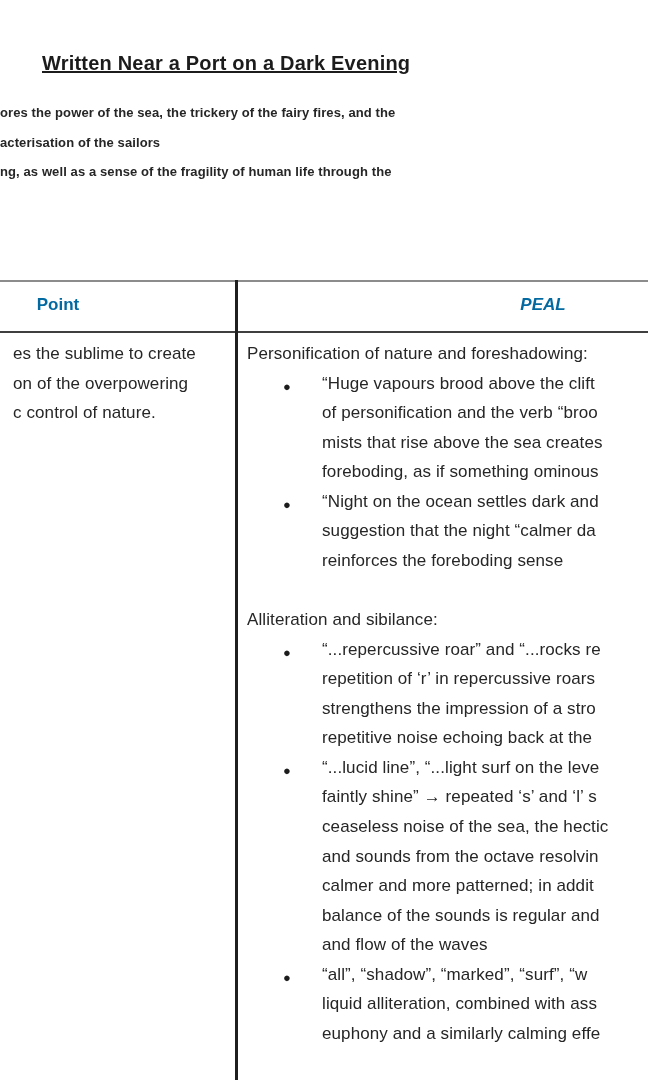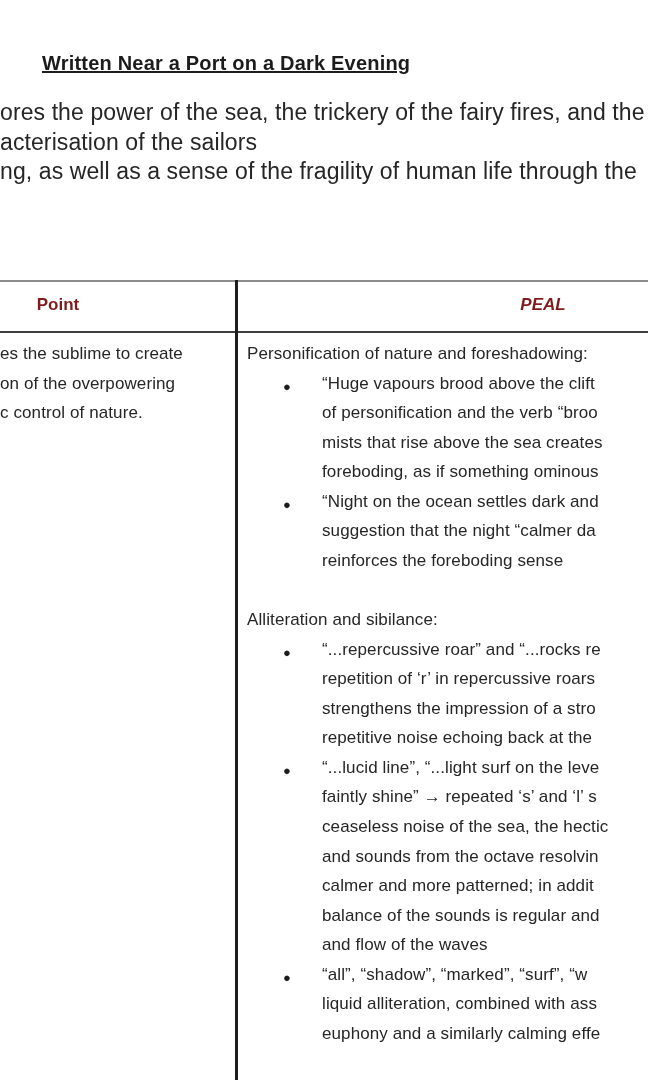--- a/index.html
+++ b/index.html
@@ -17,23 +17,24 @@
     font-size: 20px;
     font-weight: bold;
     color: #1c1c1c;
     white-space: nowrap;
     letter-spacing: 0.2px;
     text-decoration: underline;
   }
   .intro {
     position: absolute;
     left: 0; top: 98px;
-    font-size: 23px;
+    font-size: 13px;
     line-height: 29.57px;
     letter-spacing: 0.1px;
+    font-weight: bold;
   }
   .intro .line { white-space: nowrap; }
 
   
   .tbl-border-top {
     position: absolute; left: 0; top: 280px;
     width: 648px; height: 2px; background: #8c8c8c;
   }
   .tbl-border-header {
     position: absolute; left: 0; top: 331px;
@@ -41,31 +42,31 @@
   }
   .tbl-divider {
     position: absolute; left: 235px; top: 280px;
     width: 3px; height: 800px; background: #1f1f1f;
   }
 
   .hdr {
     position: absolute; top: 295px;
     transform: translateX(-50%);
     font-size: 17px; font-weight: bold;
-    color: #7f1d1d; white-space: nowrap;
+    color: #0369a1; white-space: nowrap;
   }
   .hdr-point { left: 58px; }
   .hdr-peal  { left: 543px; font-style: italic; }
 
   .point-cell {
     position: absolute; left: 0; top: 339px;
     font-size: 17px; line-height: 29.57px;
     letter-spacing: 0.1px;
   }
-  .point-cell .line { white-space: nowrap; }
+  .point-cell .line { white-space: nowrap; margin-left: 13px; }
 
   .peal-cell {
     position: absolute; left: 247px; top: 339px;
     font-size: 17px; line-height: 29.57px;
     letter-spacing: 0.1px;
     width: 500px;
   }
   .peal-cell .line { white-space: nowrap; position: relative; min-height: 29.57px; }
   .peal-cell .line.bullet, .peal-cell .line.cont { padding-left: 75px; }
   .bullet-glyph {

